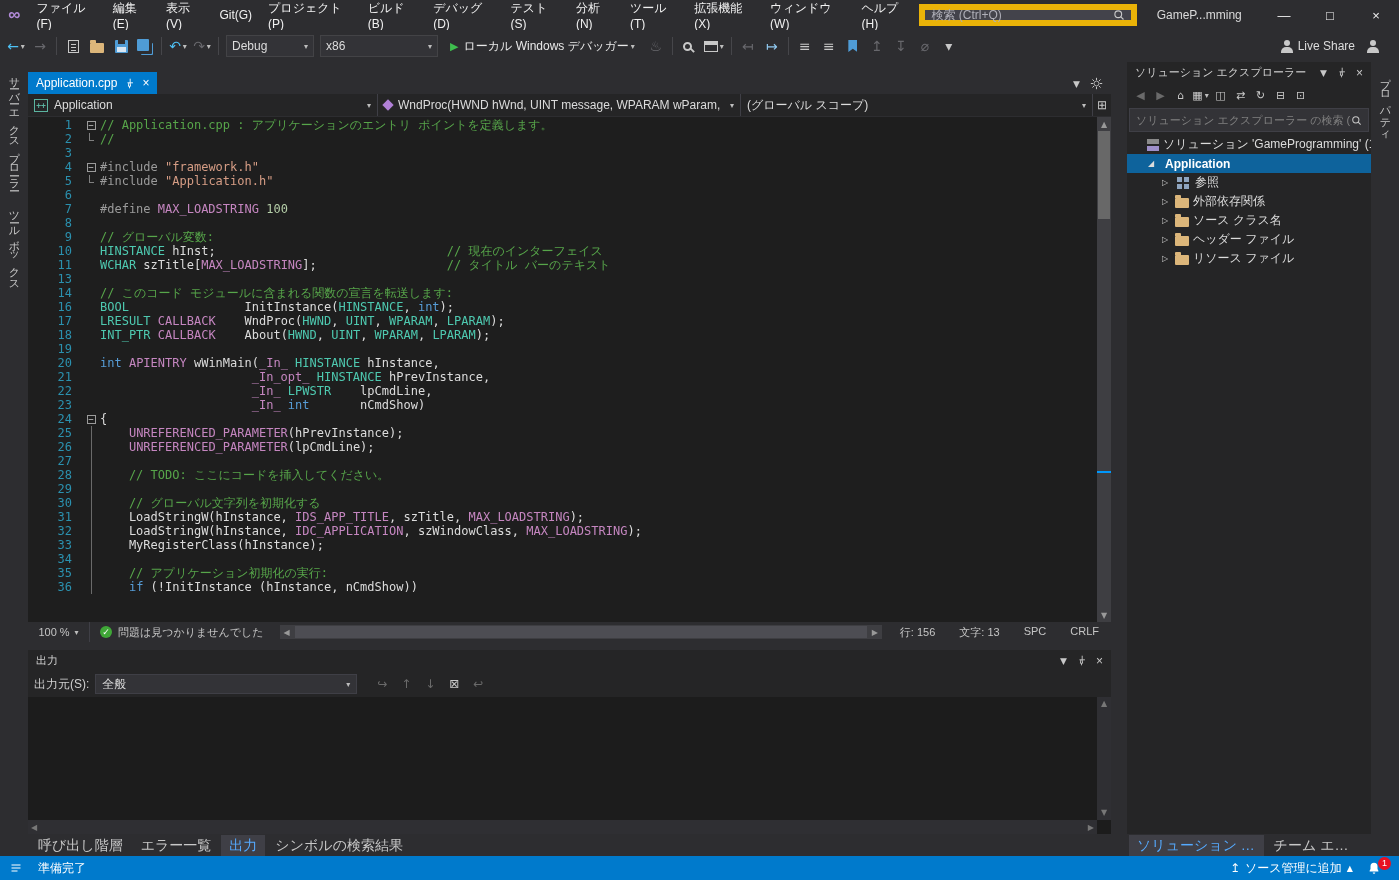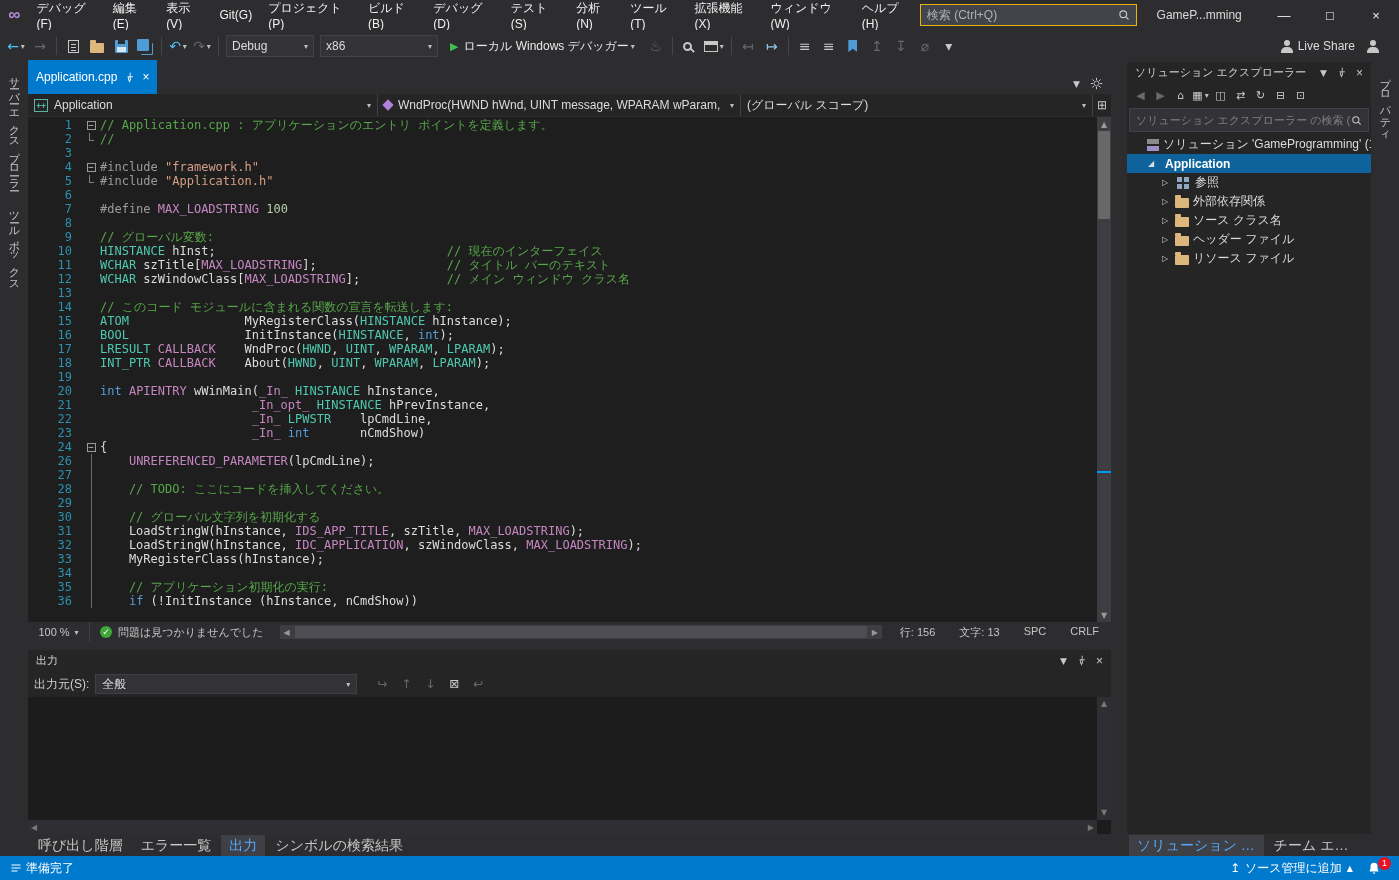--- a/index.html
+++ b/index.html
@@ -5,21 +5,21 @@
   * { margin:0; padding:0; box-sizing:border-box; }
   html,body { background:#1E1E1E; }
   body { font-family:"Liberation Sans", sans-serif; }
   .vs-root { width:1399px; height:880px; display:flex; flex-direction:column; background:#2D2D30; color:#F1F1F1; overflow:hidden; font-size:12px; }
 
   
   .titlebar { height:30px; display:flex; align-items:center; background:#2D2D30; flex:0 0 auto; }
   .vs-logo { width:30px; text-align:center; color:#B28BD9; font-size:17px; font-weight:bold; }
   .menubar { display:flex; height:100%; align-items:center; }
   .menu-item { padding:0 8px; height:100%; display:flex; align-items:center; color:#F1F1F1; cursor:default; }
-  .qsearch { margin-left:auto; width:228px; height:22px; background:#43434B; border:1px solid #eab308; display:flex; align-items:center; padding:0 6px; color:#AFAFB8; }
+  .qsearch { margin-left:auto; width:228px; height:22px; background:#43434B; border:6px solid #eab308; display:flex; align-items:center; padding:0 6px; color:#AFAFB8; }
   .qsearch .qtext { flex:1; font-size:12px; }
   .wtitle { width:130px; text-align:center; color:#DADADA; font-size:12px; }
   .wbtns { display:flex; height:100%; }
   .wbtn { width:46px; height:100%; display:flex; align-items:center; justify-content:center; color:#F1F1F1; font-size:13px; }
 
   
   .toolbar { height:32px; display:flex; align-items:center; background:#2D2D30; padding:0 4px; flex:0 0 auto; }
   .tb-items { display:flex; align-items:center; height:100%; }
   .tb-btn { height:26px; min-width:24px; display:flex; align-items:center; justify-content:center; padding:0 3px; border-radius:2px; }
   .tb-glyph { font-size:14px; line-height:14px; font-family:"DejaVu Sans", sans-serif; }
@@ -57,21 +57,21 @@
   
   .main { flex:1; display:flex; min-height:0; }
   .strip { width:28px; background:#2D2D30; display:flex; flex-direction:column; align-items:center; padding-top:8px; gap:18px; flex:0 0 auto; }
   .strip-tab { writing-mode:vertical-rl; font-size:11px; color:#C8C8C8; letter-spacing:1px; cursor:default; }
 
   .center-col { flex:1; min-width:0; display:flex; flex-direction:column; padding-top:8px; margin-right:16px; }
 
   
   .editor-group { height:572px; display:flex; flex-direction:column; flex:0 0 auto; }
   .tabrow { height:24px; display:flex; align-items:flex-end; }
-  .doc-tab { height:34px; background:#007ACC; color:#FFFFFF; display:flex; align-items:center; padding:0 8px; gap:7px; font-size:12px; }
+  .doc-tab { height:22px; background:#007ACC; color:#FFFFFF; display:flex; align-items:center; padding:0 8px; gap:7px; font-size:12px; }
   .tabrow-right { margin-left:auto; display:flex; align-items:center; gap:10px; padding:0 8px 4px 0; color:#C8C8C8; }
   .navbar { height:23px; background:#252526; display:flex; align-items:stretch; border-bottom:1px solid #2D2D30; }
   .nav-cell { display:flex; align-items:center; padding:0 6px; gap:6px; border-right:1px solid #3F3F46; color:#DCDCDC; font-size:12px; overflow:hidden; white-space:nowrap; }
   .nav-cell .caret { margin-left:auto; }
   .nav-cell.c1 { width:350px; } .nav-cell.c2 { width:352px; } .nav-cell.c3 { flex:1; }
   .split-btn { width:18px; display:flex; align-items:center; justify-content:center; color:#C8C8C8; }
   .cube { width:8px; height:8px; background:#B180D7; transform:rotate(45deg); flex:0 0 auto; }
   .cppmark { width:14px; height:13px; border:1px solid #5BB4A0; color:#5BB4A0; font:bold 8px/11px "DejaVu Sans Mono", monospace; text-align:center; flex:0 0 auto; }
   .cppmark::before { content:"++"; }
 
@@ -147,37 +147,37 @@
   .nicon.solution { width:12px; height:12px; background:linear-gradient(#8A8A8A 0 5px, #252526 5px 7px, #9E8FC9 7px 100%); }
   .nicon.references { width:5px; height:5px; background:#8FA5C0; box-shadow:7px 0 #8FA5C0, 0 7px #8FA5C0, 7px 7px #8FA5C0; margin:0 9px 7px 2px; }
   .nicon.folder { width:14px; height:10px; background:#DCB67A; border-radius:1px; margin-top:2px; }
   .nicon.folder::before { content:""; position:absolute; top:-3px; left:0; width:6px; height:3px; background:#DCB67A; border-radius:1px 1px 0 0; }
 
   .se-tabs { height:22px; background:#2D2D30; display:flex; align-items:center; gap:2px; padding:2px 2px 0 2px; }
   .se-tabs .btab { max-width:150px; overflow:hidden; text-overflow:ellipsis; }
 
   
   .statusbar { height:24px; background:#007ACC; display:flex; align-items:center; padding:0 10px; color:#FFFFFF; font-size:12px; flex:0 0 auto; }
-  .sb-left { display:flex; align-items:center; gap:4px; }
+  .sb-left { display:flex; align-items:center; gap:16px; }
   .sb-right { margin-left:auto; display:flex; align-items:center; gap:14px; }
   .scc { display:flex; align-items:center; gap:5px; }
   .scc .up { font-family:"DejaVu Sans", sans-serif; }
   .scc .tri { font-size:8px; font-family:"DejaVu Sans", sans-serif; }
   .bell-wrap { position:relative; display:flex; align-items:center; padding-right:8px; }
   .badge { position:absolute; top:-4px; right:-2px; min-width:13px; height:13px; border-radius:7px; background:#E81123; color:#fff; font-size:9px; line-height:13px; text-align:center; padding:0 2px; }
 </style>
 </head>
 <body>
 
 <div class="vs-root">
 
   <div class="titlebar">
     <div class="vs-logo">∞</div>
     <nav class="menubar" id="menubar">
-        <div class="menu-item">デバッグ(F)</div>
+        <div class="menu-item">ファイル(F)</div>
         <div class="menu-item">編集(E)</div>
         <div class="menu-item">表示(V)</div>
         <div class="menu-item">Git(G)</div>
         <div class="menu-item">プロジェクト(P)</div>
         <div class="menu-item">ビルド(B)</div>
         <div class="menu-item">デバッグ(D)</div>
         <div class="menu-item">テスト(S)</div>
         <div class="menu-item">分析(N)</div>
         <div class="menu-item">ツール(T)</div>
         <div class="menu-item">拡張機能(X)</div>
@@ -347,33 +347,32 @@
               <div class="cline"><span class="ln">2</span><span class="fold"><span class="fend"></span></span><span class="ctext"><span class="tok-c">//</span></span></div>
               <div class="cline"><span class="ln">3</span><span class="fold"></span><span class="ctext"></span></div>
               <div class="cline"><span class="ln">4</span><span class="fold"><span class="fbox"></span></span><span class="ctext"><span class="tok-p">#include </span><span class="tok-s">"framework.h"</span></span></div>
               <div class="cline"><span class="ln">5</span><span class="fold"><span class="fend"></span></span><span class="ctext"><span class="tok-p">#include </span><span class="tok-s">"Application.h"</span></span></div>
               <div class="cline"><span class="ln">6</span><span class="fold"></span><span class="ctext"></span></div>
               <div class="cline"><span class="ln">7</span><span class="fold"></span><span class="ctext"><span class="tok-p">#define </span><span class="tok-m">MAX_LOADSTRING</span><span class="tok-d"> </span><span class="tok-num">100</span></span></div>
               <div class="cline"><span class="ln">8</span><span class="fold"></span><span class="ctext"></span></div>
               <div class="cline"><span class="ln">9</span><span class="fold"></span><span class="ctext"><span class="tok-c">// グローバル変数:</span></span></div>
               <div class="cline"><span class="ln">10</span><span class="fold"></span><span class="ctext"><span class="tok-t">HINSTANCE</span><span class="tok-d"> hInst;                                </span><span class="tok-c">// 現在のインターフェイス</span></span></div>
               <div class="cline"><span class="ln">11</span><span class="fold"></span><span class="ctext"><span class="tok-t">WCHAR</span><span class="tok-d"> szTitle[</span><span class="tok-m">MAX_LOADSTRING</span><span class="tok-d">];                  </span><span class="tok-c">// タイトル バーのテキスト</span></span></div>
-              <div class="cline"><span class="ln">12</span><span class="fold"></span><span class="ctext"><span class="tok-t">WCHAR</span><span class="tok-d"> szWindowClass[</span><span class="tok-m">MAX_LOADSTRING</span><span class="tok-d">];            </span><span class="tok-c">// メイン ウィンドウ クラス名</span></span></div>
               <div class="cline"><span class="ln">13</span><span class="fold"></span><span class="ctext"></span></div>
               <div class="cline"><span class="ln">14</span><span class="fold"></span><span class="ctext"><span class="tok-c">// このコード モジュールに含まれる関数の宣言を転送します:</span></span></div>
-              <div class="cline"><span class="ln">15</span><span class="fold"></span><span class="ctext"><span class="tok-t">ATOM</span><span class="tok-d">                MyRegisterClass(</span><span class="tok-t">HINSTANCE</span><span class="tok-d"> hInstance);</span></span></div>
               <div class="cline"><span class="ln">16</span><span class="fold"></span><span class="ctext"><span class="tok-t">BOOL</span><span class="tok-d">                InitInstance(</span><span class="tok-t">HINSTANCE</span><span class="tok-d">, </span><span class="tok-k">int</span><span class="tok-d">);</span></span></div>
               <div class="cline"><span class="ln">17</span><span class="fold"></span><span class="ctext"><span class="tok-t">LRESULT</span><span class="tok-d"> </span><span class="tok-m">CALLBACK</span><span class="tok-d">    WndProc(</span><span class="tok-t">HWND</span><span class="tok-d">, </span><span class="tok-t">UINT</span><span class="tok-d">, </span><span class="tok-t">WPARAM</span><span class="tok-d">, </span><span class="tok-t">LPARAM</span><span class="tok-d">);</span></span></div>
               <div class="cline"><span class="ln">18</span><span class="fold"></span><span class="ctext"><span class="tok-t">INT_PTR</span><span class="tok-d"> </span><span class="tok-m">CALLBACK</span><span class="tok-d">    About(</span><span class="tok-t">HWND</span><span class="tok-d">, </span><span class="tok-t">UINT</span><span class="tok-d">, </span><span class="tok-t">WPARAM</span><span class="tok-d">, </span><span class="tok-t">LPARAM</span><span class="tok-d">);</span></span></div>
               <div class="cline"><span class="ln">19</span><span class="fold"></span><span class="ctext"></span></div>
               <div class="cline"><span class="ln">20</span><span class="fold"></span><span class="ctext"><span class="tok-k">int</span><span class="tok-d"> </span><span class="tok-m">APIENTRY</span><span class="tok-d"> wWinMain(</span><span class="tok-m">_In_</span><span class="tok-d"> </span><span class="tok-t">HINSTANCE</span><span class="tok-d"> hInstance,</span></span></div>
               <div class="cline"><span class="ln">21</span><span class="fold"></span><span class="ctext"><span class="tok-d">                     </span><span class="tok-m">_In_opt_</span><span class="tok-d"> </span><span class="tok-t">HINSTANCE</span><span class="tok-d"> hPrevInstance,</span></span></div>
               <div class="cline"><span class="ln">22</span><span class="fold"></span><span class="ctext"><span class="tok-d">                     </span><span class="tok-m">_In_</span><span class="tok-d"> </span><span class="tok-t">LPWSTR</span><span class="tok-d">    lpCmdLine,</span></span></div>
               <div class="cline"><span class="ln">23</span><span class="fold"></span><span class="ctext"><span class="tok-d">                     </span><span class="tok-m">_In_</span><span class="tok-d"> </span><span class="tok-k">int</span><span class="tok-d">       nCmdShow)</span></span></div>
               <div class="cline"><span class="ln">24</span><span class="fold"><span class="fbox"></span></span><span class="ctext"><span class="tok-d">{</span></span></div>
+              <div class="cline"><span class="ln">25</span><span class="fold"><span class="fline"></span></span><span class="ctext"><span class="tok-d">    </span><span class="tok-m">UNREFERENCED_PARAMETER</span><span class="tok-d">(hPrevInstance);</span></span></div>
               <div class="cline"><span class="ln">26</span><span class="fold"><span class="fline"></span></span><span class="ctext"><span class="tok-d">    </span><span class="tok-m">UNREFERENCED_PARAMETER</span><span class="tok-d">(lpCmdLine);</span></span></div>
               <div class="cline"><span class="ln">27</span><span class="fold"><span class="fline"></span></span><span class="ctext"></span></div>
               <div class="cline"><span class="ln">28</span><span class="fold"><span class="fline"></span></span><span class="ctext"><span class="tok-c">    // TODO: ここにコードを挿入してください。</span></span></div>
               <div class="cline"><span class="ln">29</span><span class="fold"><span class="fline"></span></span><span class="ctext"></span></div>
               <div class="cline"><span class="ln">30</span><span class="fold"><span class="fline"></span></span><span class="ctext"><span class="tok-c">    // グローバル文字列を初期化する</span></span></div>
               <div class="cline"><span class="ln">31</span><span class="fold"><span class="fline"></span></span><span class="ctext"><span class="tok-d">    LoadStringW(hInstance, </span><span class="tok-m">IDS_APP_TITLE</span><span class="tok-d">, szTitle, </span><span class="tok-m">MAX_LOADSTRING</span><span class="tok-d">);</span></span></div>
               <div class="cline"><span class="ln">32</span><span class="fold"><span class="fline"></span></span><span class="ctext"><span class="tok-d">    LoadStringW(hInstance, </span><span class="tok-m">IDC_APPLICATION</span><span class="tok-d">, szWindowClass, </span><span class="tok-m">MAX_LOADSTRING</span><span class="tok-d">);</span></span></div>
               <div class="cline"><span class="ln">33</span><span class="fold"><span class="fline"></span></span><span class="ctext"><span class="tok-d">    MyRegisterClass(hInstance);</span></span></div>
               <div class="cline"><span class="ln">34</span><span class="fold"><span class="fline"></span></span><span class="ctext"></span></div>
               <div class="cline"><span class="ln">35</span><span class="fold"><span class="fline"></span></span><span class="ctext"><span class="tok-c">    // アプリケーション初期化の実行:</span></span></div>

